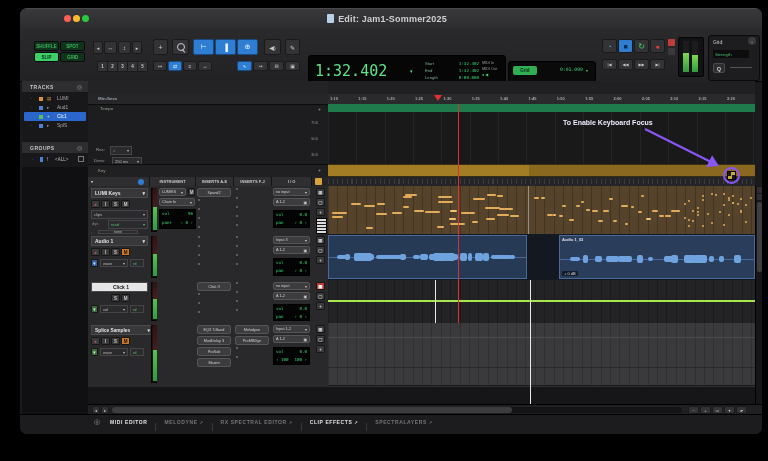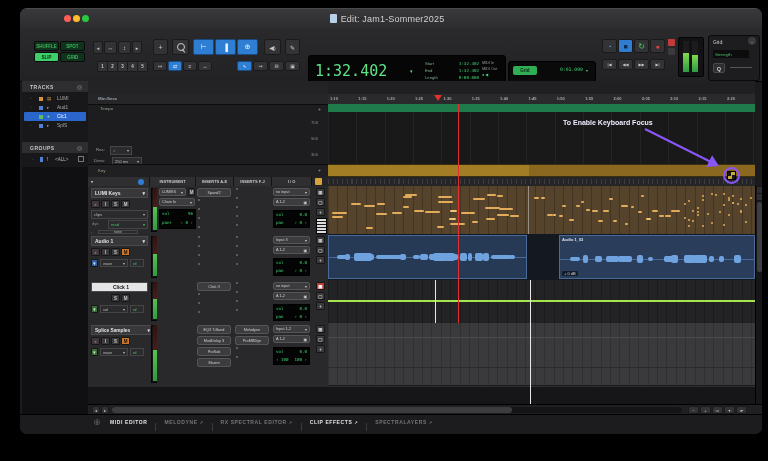--- a/index.html
+++ b/index.html
@@ -2,21 +2,21 @@
 <html><head>
 <meta charset="utf-8">
 <style>
   html,body{margin:0;padding:0;background:#000;width:768px;height:461px;overflow:hidden;
     font-family:"Liberation Sans",sans-serif;-webkit-font-smoothing:antialiased;}
   .abs{position:absolute;}
   #win{position:absolute;left:20px;top:8px;width:742px;height:426px;background:#1b1b1d;
     border-radius:7px;overflow:hidden;border-top:1px solid #4a4a4c;box-sizing:border-box;}
   .titlebar{left:0;top:0;width:742px;height:20px;background:linear-gradient(#39393b,#2c2c2e);border-bottom:1px solid #0a0a0a;}
   .tl{width:7px;height:7px;border-radius:50%;top:6px;}
-  .wtitle{width:734px;text-align:center;top:5px;font-size:9px;font-weight:normal;color:#cfcfcf;letter-spacing:.2px;}
+  .wtitle{width:734px;text-align:center;top:5px;font-size:9px;font-weight:bold;color:#cfcfcf;letter-spacing:.2px;}
   .docicon{width:7px;height:9px;background:#b8cfe8;border-radius:1px;display:inline-block;vertical-align:-1px;margin-right:4px;}
   .toolbar{left:0;top:20px;width:742px;height:52px;background:linear-gradient(#2a2a2c,#222224);border-bottom:1px solid #050505;}
   .mbtn{position:absolute;border-radius:2px;font-size:4.5px;font-weight:bold;display:flex;align-items:center;justify-content:center;}
   .emode{width:25px;height:10px;background:#10331c;color:#3fb75e;border:1px solid #0a0a0a;box-sizing:border-box;}
   .emode.on{background:#3ecf68;color:#05290f;}
   .tbtn{position:absolute;background:#333335;border:1px solid #1a1a1a;border-radius:2px;color:#c9c9c9;
     display:flex;align-items:center;justify-content:center;box-sizing:border-box;}
   .tbtn.blue{background:#2e7ed4;color:#eaf2fc;border-color:#1a4a80;}
   .led{font-family:"DejaVu Sans Mono",monospace;color:#3ed878;}
   .counter{left:288px;top:26px;width:196px;height:42px;background:#060607;border:1px solid #000;border-radius:3px;}

